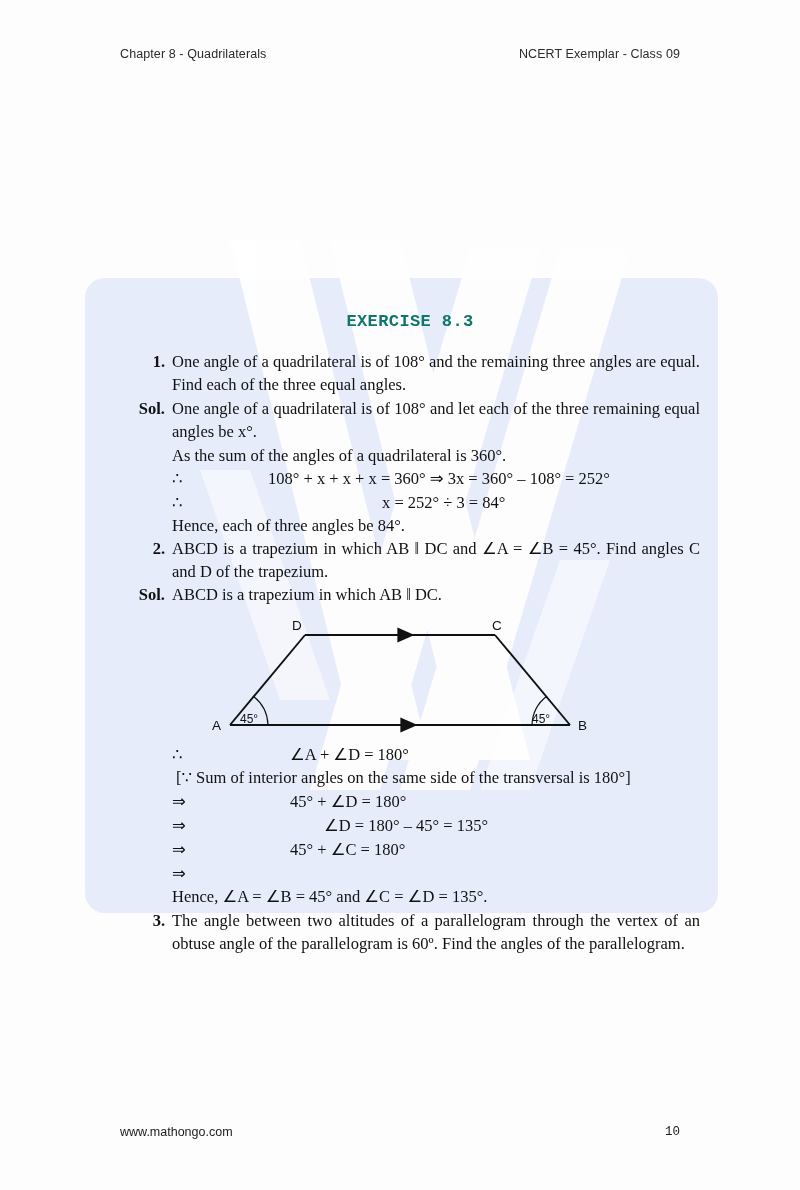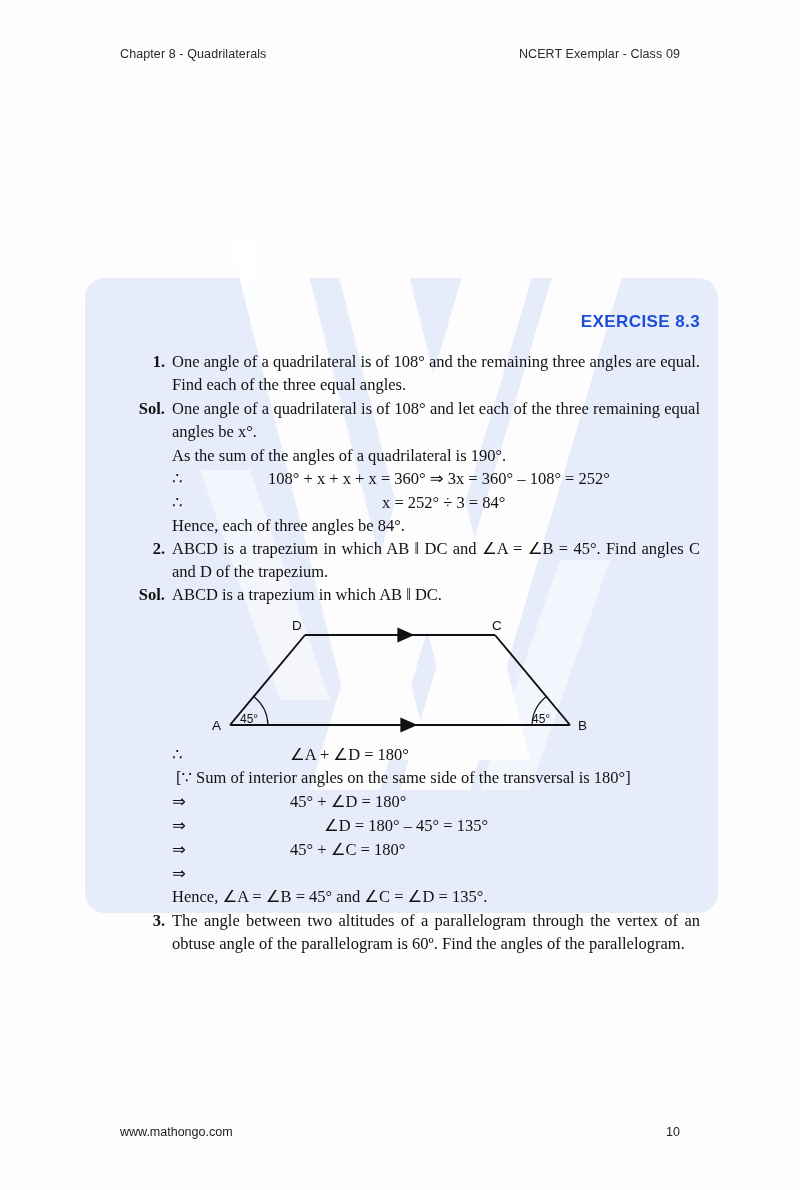--- a/index.html
+++ b/index.html
@@ -66,27 +66,27 @@
     position: absolute;
     left: 120px;
     top: 310px;
     width: 580px;
     z-index: 4;
     font-size: 16.5px;
     line-height: 1.38;
   }
 
   .exercise-title {
-    font-family: Liberation Sans, sans-serif;
+    font-family: Liberation Mono, monospace;
     font-weight: bold;
     font-size: 17px;
-    text-align: right;
+    text-align: center;
     letter-spacing: 0.4px;
     margin: 0 0 18px 0;
-    color: #1d4ed8;
+    color: #0f766e;
   }
 
   
   .row {
     display: flex;
     align-items: flex-start;
     margin-bottom: 1px;
   }
   .row-label {
     flex: 0 0 auto;
@@ -155,20 +155,21 @@
   .footer .site {
     position: absolute;
     left: 0;
     width: 560px;
     text-align: left;
   }
   .footer .pageno {
     position: absolute;
     right: 0;
     text-align: right;
+    font-family: Liberation Mono, monospace;
   }
 </style>
 </head>
 <body>
 
 <div class="page">
 
   <svg class="watermark" width="800" height="1190" viewBox="0 0 800 1190">
     <g fill="#ffffff" opacity="0.92">
       <polygon points="230,240 300,240 430,760 360,760"></polygon>
@@ -196,21 +197,21 @@
     <div class="row">
       <span class="row-label">1.</span>
       <span class="row-body">One angle of a quadrilateral is of 108° and the remaining three angles are equal. Find each of the three equal angles.</span>
     </div>
 
     <div class="row">
       <span class="row-label">Sol.</span>
       <span class="row-body">One angle of a quadrilateral is of 108° and let each of the three remaining equal angles be x°.</span>
     </div>
 
-    <div class="cont">As the sum of the angles of a quadrilateral is 190°.</div>
+    <div class="cont">As the sum of the angles of a quadrilateral is 360°.</div>
 
     <div class="mathline">
       <span class="marker">∴</span>
       <span class="expr">108° + x + x + x = 360° ⇒ 3x = 360° – 108° = 252°</span>
     </div>
 
     <div class="mathline">
       <span class="marker">∴</span>
       <span class="expr" style="margin-left:114px;font-family:Liberation Serif, serif;">x = 252° ÷ 3 = 84°</span>
     </div>

